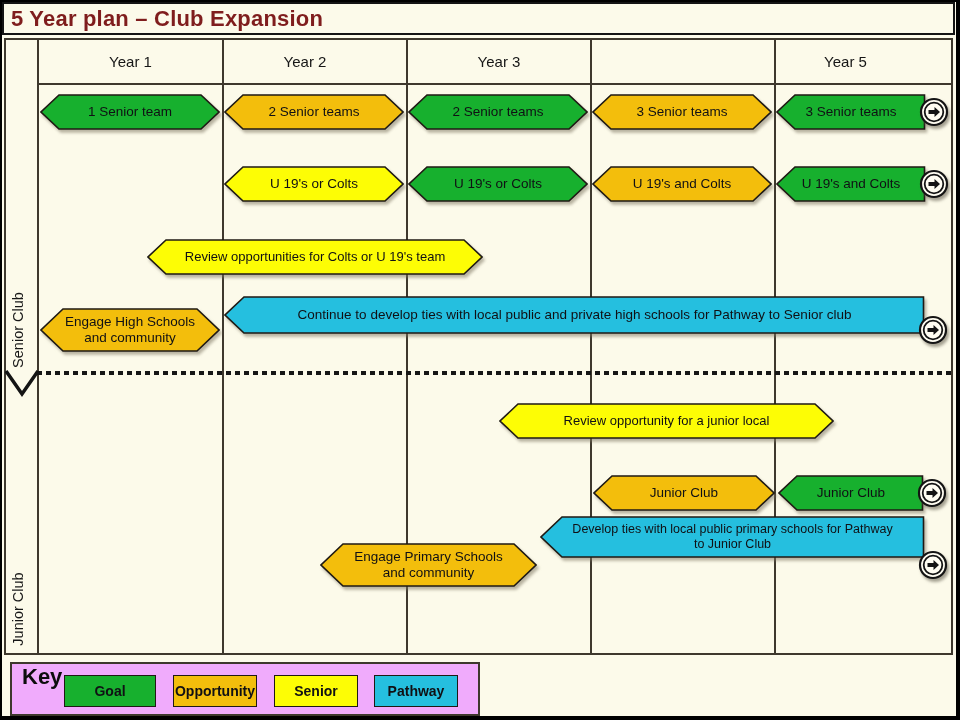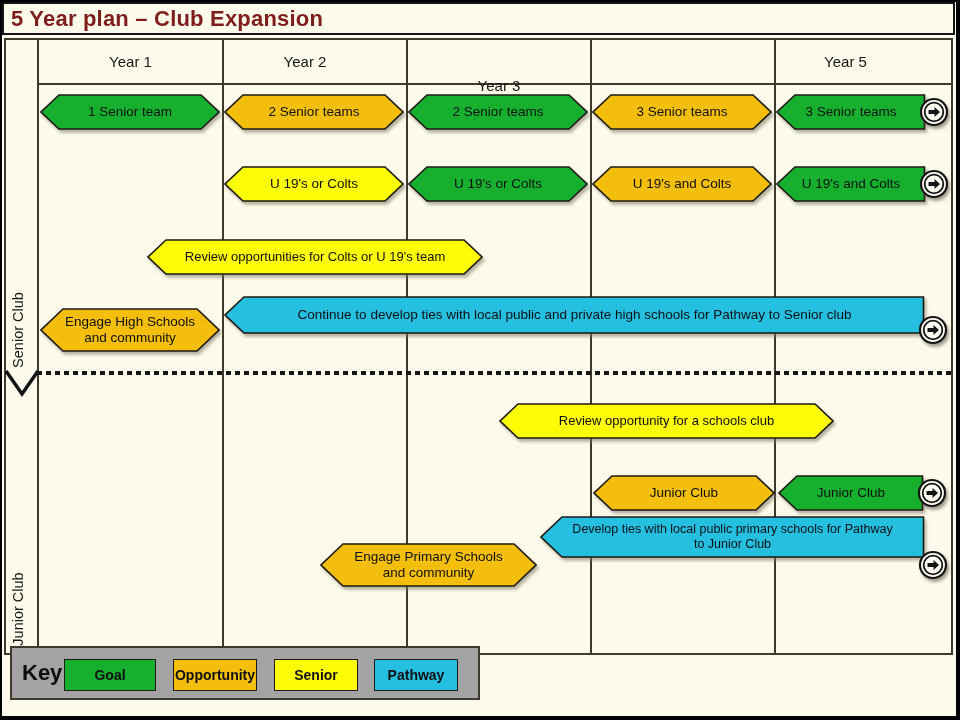--- a/index.html
+++ b/index.html
@@ -26,23 +26,23 @@
   .chevron { position:absolute; }
   .banner { position:absolute; }
   .banner svg { position:absolute; left:0; top:0;
                 filter:drop-shadow(2px 3px 1.5px rgba(125,118,98,.55)); }
   .banner .lbl { position:absolute; left:0; top:0; width:100%; height:100%;
                  display:flex; align-items:center; justify-content:center;
                  text-align:center; color:#101014; white-space:pre-line;
                  line-height:1.22; padding:0 18px; }
   .cicon { position:absolute; width:30px; height:30px;
            filter:drop-shadow(2px 3px 1.5px rgba(105,100,85,.6)); }
-  .keybox { position:absolute; left:8px; top:644px; width:470px; height:54px;
-            border:2px solid #3E382D; background:#a3a3a3;
-            display:flex; align-items:center; }
+  .keybox { position:absolute; left:8px; top:660px; width:470px; height:54px;
+            border:2px solid #3E382D; background:#f0abfc;
+            display:flex; }
   .keytitle { font-size:22px; font-weight:bold; color:#0d0d0d; margin-left:10px; }
   .keyitem { position:absolute; top:11px; width:84px; height:32px;
              border:1.5px solid #1f1a14; display:flex; align-items:center;
              justify-content:center; font-size:14px; color:#101014;font-weight:bold; }
 </style>
 </head>
 <body>
 
 <div class="slide">
 
@@ -55,21 +55,21 @@
     <div class="vline" style="left:31px;"></div>
     <div class="vline" style="left:216px;"></div>
     <div class="vline" style="left:400px;"></div>
     <div class="vline" style="left:584px;"></div>
     <div class="vline" style="left:768px;"></div>
 
     <div class="hline" style="left:31px; right:0; top:43px;"></div>
 
     <div class="colhead" style="left:33px;  width:183px;">Year 1</div>
     <div class="colhead" style="left:218px; width:162px;">Year 2</div>
-    <div class="colhead" style="left:402px; width:182px;margin-top:24px;">Year 3</div>
+    <div class="colhead" style="left:402px; width:182px;">Year 3</div>
     <div class="colhead" style="left:586px; width:182px;margin-top:44px;">Year 4</div>
     <div class="colhead" style="left:770px; width:139px;">Year 5</div>
 
     <div class="side-label" style="left:-136px; top:280px;">Senior Club</div>
     <div class="side-label" style="left:-136px; top:559px;">Junior Club</div>
 
     <div class="dashed" style="left:31px; right:0; top:331px;"></div>
     <svg class="chevron" style="left:-2px; top:328px;" width="36" height="30" viewBox="0 0 36 30">
       <polyline points="2,3 18,26 34,3" fill="none" stroke="#141414" stroke-width="3.5"></polyline>
     </svg>
@@ -160,21 +160,21 @@
         </div>
         <div class="cicon" style="left: 912px; top: 275px;"><svg width="30" height="30" viewBox="0 0 30 30">
             <circle cx="15" cy="15" r="13" fill="#FFFDF2" stroke="#141414" stroke-width="2.2"></circle>
             <circle cx="15" cy="15" r="9.3" fill="#FFFDF2" stroke="#141414" stroke-width="1.8"></circle>
             <path d="M9.5 13 L15.5 13 L15.5 10 L21 15 L15.5 20 L15.5 17 L9.5 17 Z" fill="#141414"></path>
           </svg></div>
         <div class="banner" style="left: 493px; top: 363px; width: 335px; height: 36px;">
           <svg width="335" height="36" viewBox="0 0 335 36">
             <polygon points="19,1 316,1 334,18 316,35 19,35 1,18" fill="#FDFD05" stroke="#1f1a14" stroke-width="1.6"></polygon>
           </svg>
-          <div class="lbl" style="font-size:13px">Review opportunity for a schools club</div>
+          <div class="lbl" style="font-size:13px">Review opportunity for a junior local</div>
         </div>
         <div class="banner" style="left: 587px; top: 435px; width: 182px; height: 36px;">
           <svg width="182" height="36" viewBox="0 0 182 36">
             <polygon points="19,1 163,1 181,18 163,35 19,35 1,18" fill="#F3BE0C" stroke="#1f1a14" stroke-width="1.6"></polygon>
           </svg>
           <div class="lbl" style="font-size:13.5px">Junior Club</div>
         </div>
         <div class="banner" style="left: 772px; top: 435px; width: 146px; height: 36px;">
           <svg width="146" height="36" viewBox="0 0 146 36">
             <polygon points="19,1 144.5,1 144.5,35 19,35 1,18" fill="#17B02E" stroke="#1f1a14" stroke-width="1.6"></polygon>

